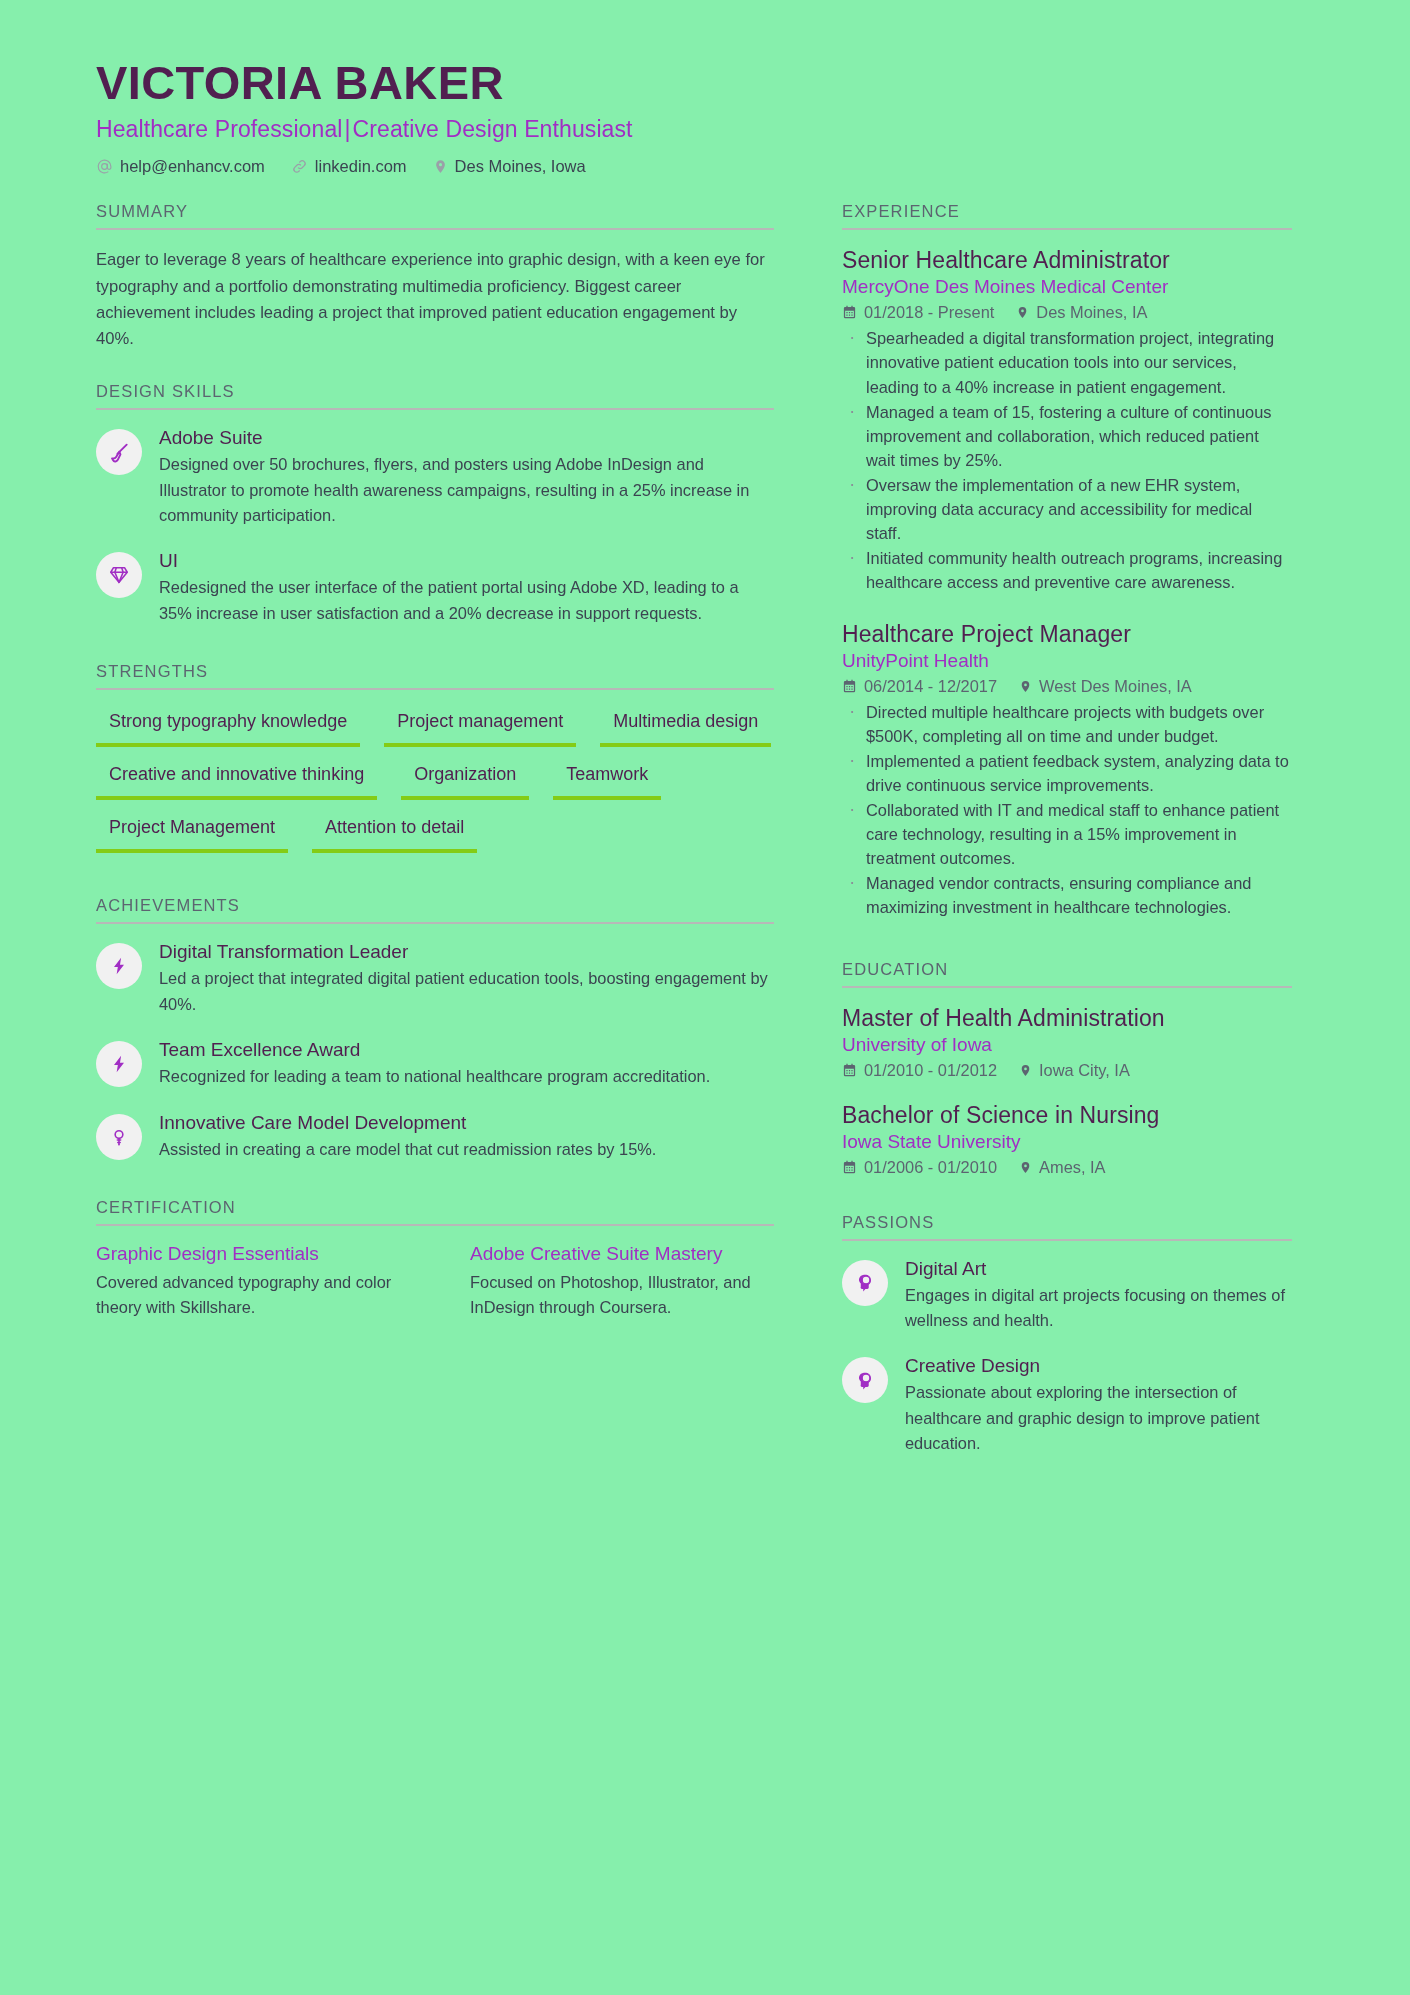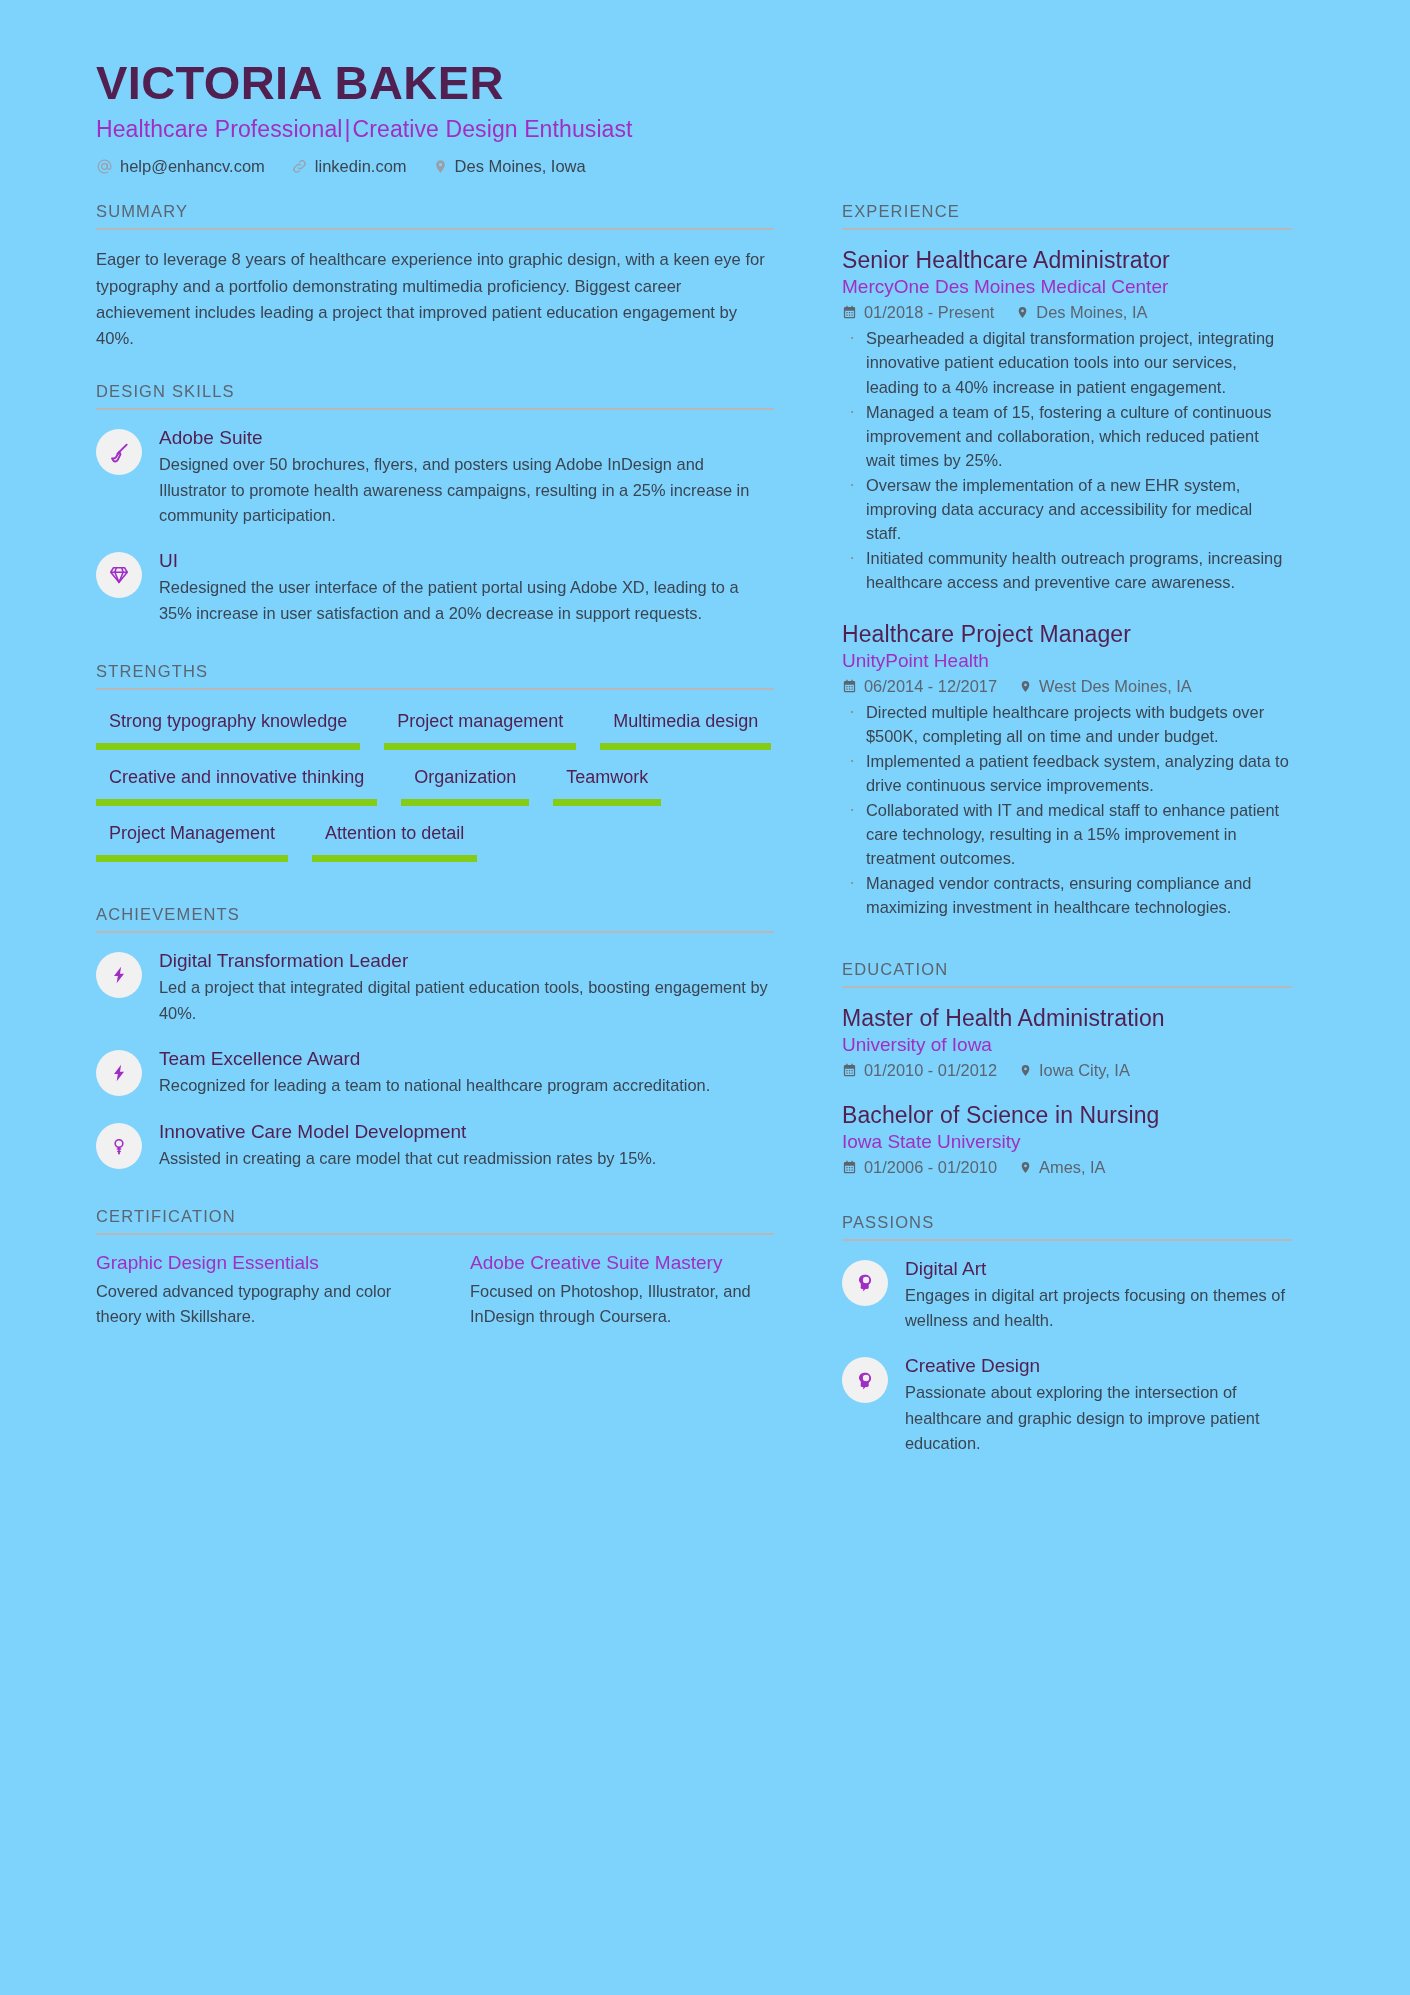--- a/index.html
+++ b/index.html
@@ -8,21 +8,21 @@
     height: 1995px;
     background: #ffffff;
     font-family: "Liberation Sans", sans-serif;
     color: #3b4451;
   }
   .page {
     position: relative;
     width: 1410px;
     height: 1995px;
     padding: 58px 96px 0 96px;
-    background: #7dd3fc;
+    background: #86efac;
   }
 
   
   .name {
     font-size: 47px;
     font-weight: bold;
     letter-spacing: 0.4px;
     color: #511f50;
     line-height: 1.05;
   }
@@ -98,21 +98,21 @@
     color: #3b4451;
   }
   .entry-desc + .entry-desc { margin-top: 22px; }
 
   
   .tags { display: flex; flex-wrap: wrap; gap: 0 24px; }
   .tag {
     font-size: 18px;
     color: #511f50;
     padding: 4px 13px 11px 13px;
-    border-bottom: 7px solid #84cc16;
+    border-bottom: 4px solid #84cc16;
     margin-bottom: 13px;
     white-space: nowrap;
   }
 
   
   .cert-grid { display: flex; gap: 74px; }
   .cert-col { width: 300px; }
   .cert-title {
     font-size: 19px;
     color: #a12ec4;

